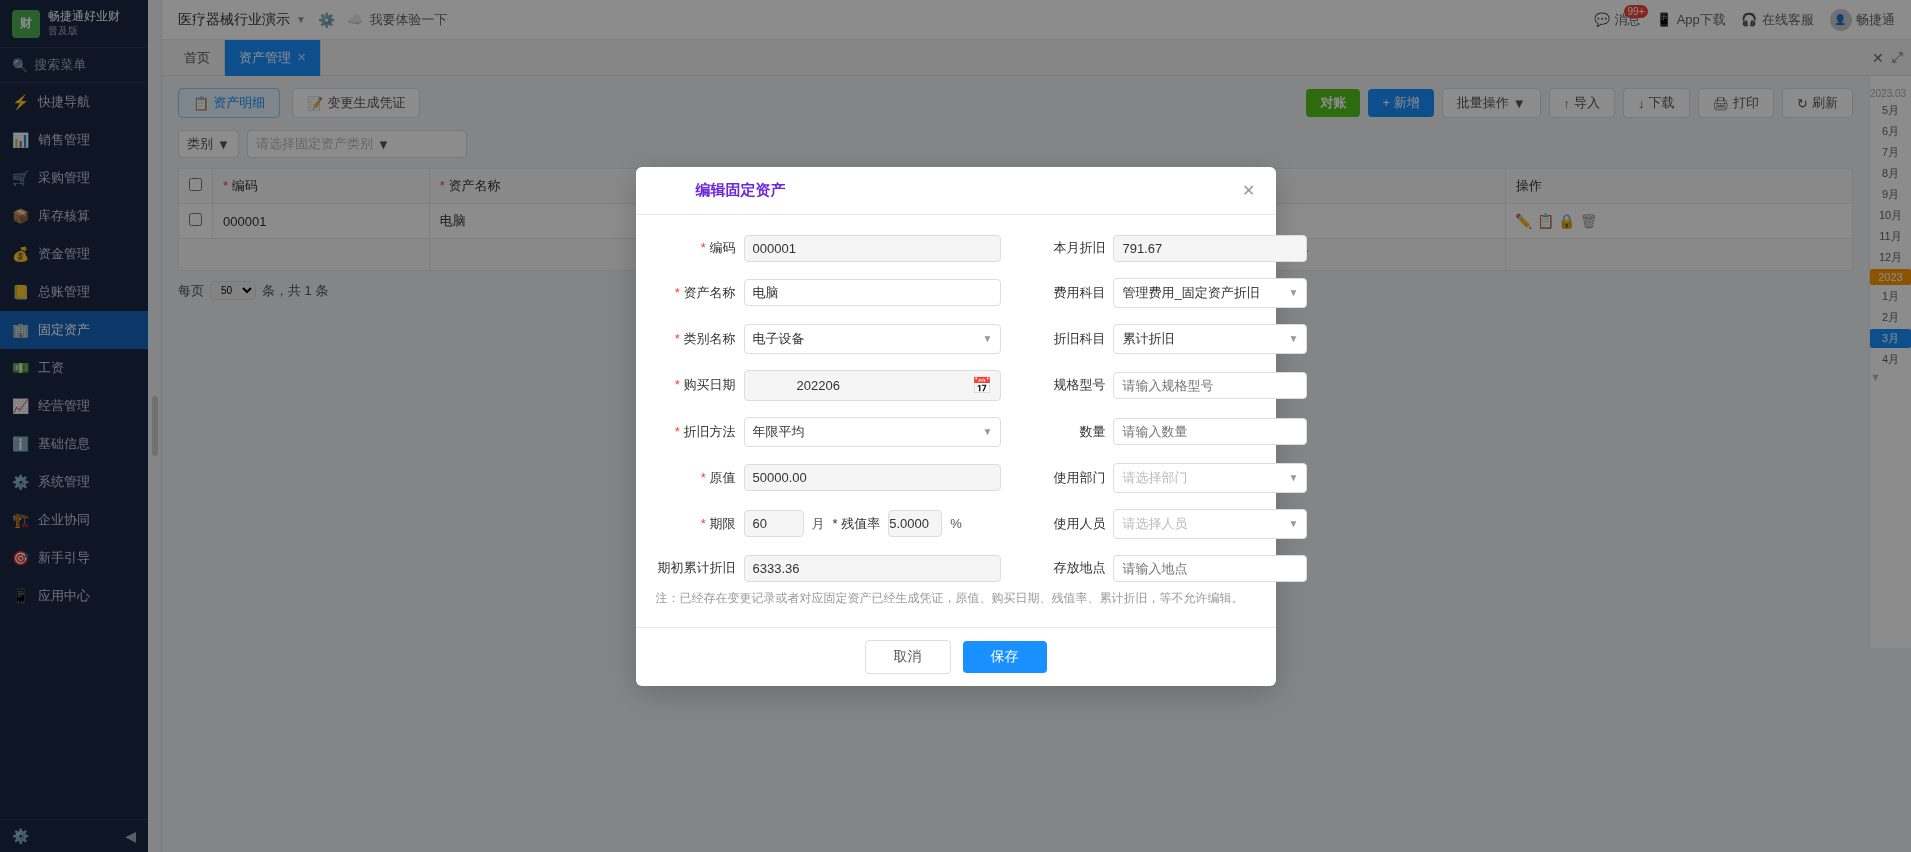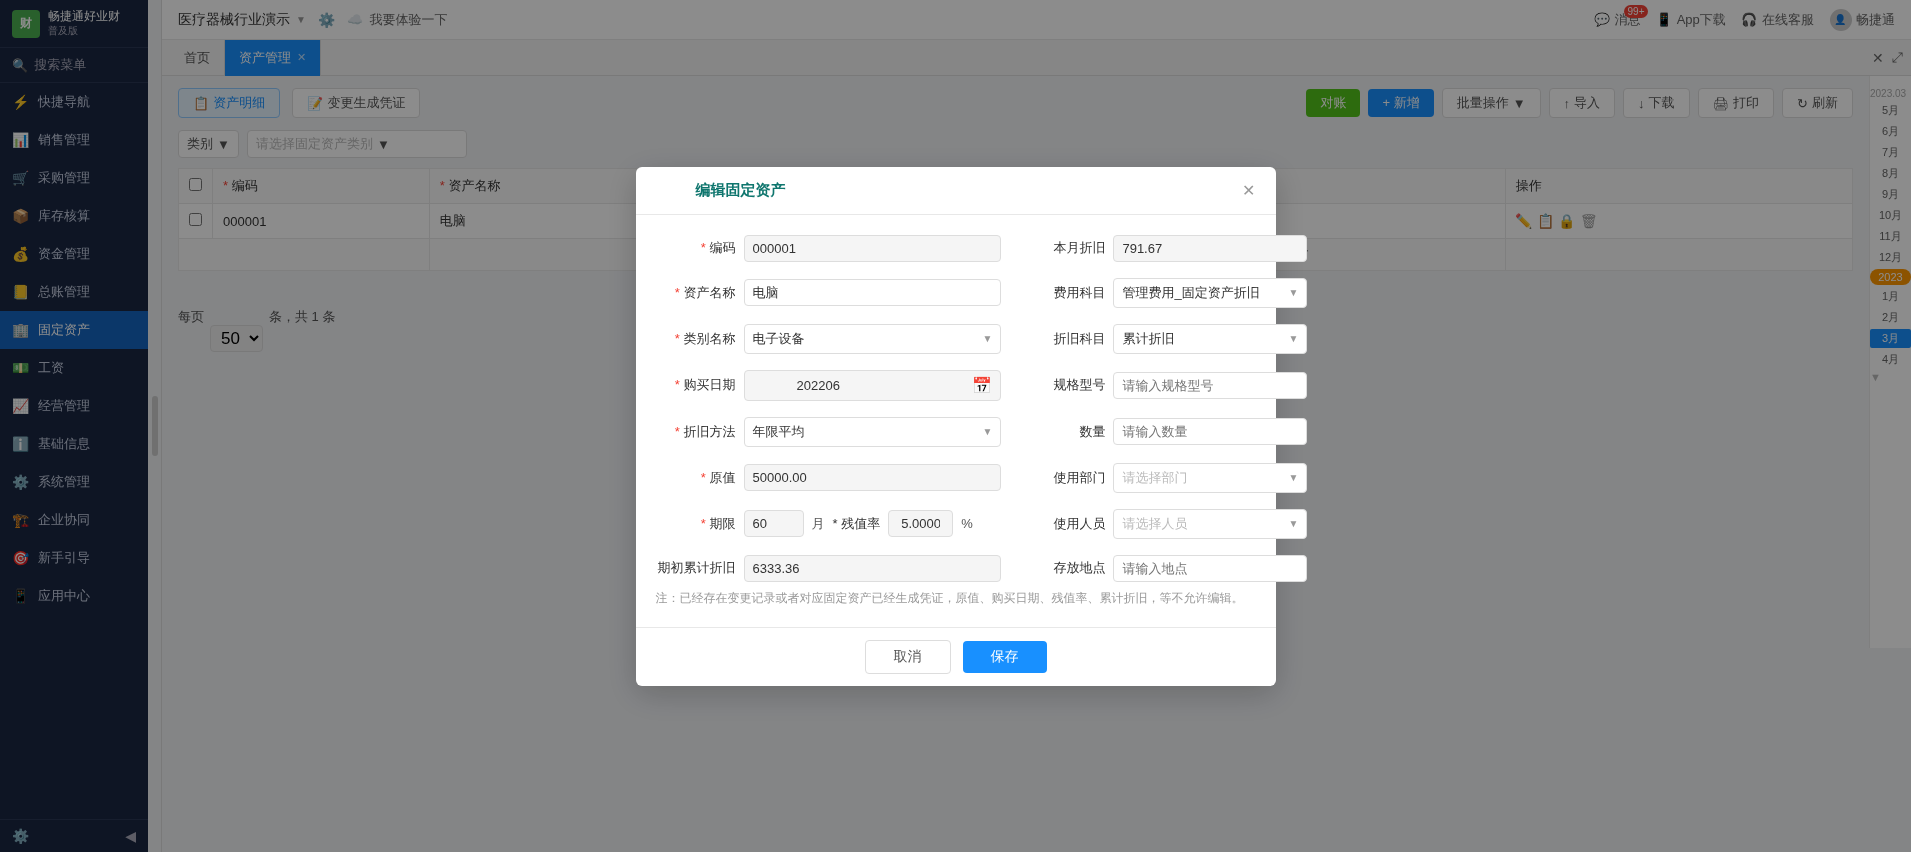--- a/index.html
+++ b/index.html
@@ -125,58 +125,58 @@
       border: none;
       border-radius: 4px;
       font-size: 13px;
       cursor: pointer;
       display: flex; align-items: center; gap: 4px;
     }
     .btn-tab.active { background: #e6f4ff; color: #1890ff; border: 1px solid #91caff; }
     .btn-tab.normal { background: #fff; color: #555; border: 1px solid #ddd; }
     .btn-primary { background: #1890ff; color: #fff; border: none; padding: 5px 14px; border-radius: 4px; font-size: 13px; cursor: pointer; }
     .btn-default { background: #fff; color: #555; border: 1px solid #ddd; padding: 5px 14px; border-radius: 4px; font-size: 13px; cursor: pointer; display: flex; align-items: center; gap: 4px; }
-    .btn-green { background: #52c41a; color: #fff; border: none; padding: 5px 14px; border-radius: 4px; font-size: 13px; cursor: pointer; }
+    .btn-green { background: #52c41a; color: #fff; border: none; padding: 5px 14px; border-radius: 4px; font-size: 13px; cursor: pointer; font-weight: bold; }
     .btn-batch { background: #fff; color: #555; border: 1px solid #ddd; padding: 5px 14px; border-radius: 4px; font-size: 13px; cursor: pointer; display: flex; align-items: center; gap: 4px; }
 
     .filter-bar {
       display: flex; align-items: center; gap: 8px;
       margin-bottom: 10px;
     }
     .filter-select {
       border: 1px solid #ddd; border-radius: 4px;
       padding: 4px 8px; font-size: 13px; color: #555;
       display: flex; align-items: center; gap: 4px; cursor: pointer;
       background: #fff;
     }
 
     
     .fa-table { width: 100%; border-collapse: collapse; font-size: 13px; background: #fff; }
     .fa-table th { background: #fafafa; border: 1px solid #e8e8e8; padding: 8px 10px; text-align: left; color: #333; font-weight: 500; }
     .fa-table td { border: 1px solid #e8e8e8; padding: 8px 10px; color: #333; }
     .fa-table .required { color: #f44336; }
     .table-footer { display: flex; align-items: flex-start; justify-content: space-between; margin-top: 10px; font-size: 13px; color: #555; }
-    .page-select { border: 1px solid #ddd; border-radius: 4px; padding: 2px 6px; font-size: 17px; margin-top: 44px; }
+    .page-select { border: 1px solid #ddd; border-radius: 4px; padding: 2px 6px; font-size: 10px; }
 
     
     .calendar-sidebar {
       width: 42px;
       background: #fff;
       border-left: 1px solid #e8e8e8;
       display: flex; flex-direction: column; align-items: flex-start;
       padding-top: 8px;
       gap: 2px;
     }
     .cal-month {
       font-size: 11px; color: #666;
       padding: 2px 0; cursor: pointer;
       width: 100%; text-align: center;
     }
     .cal-month.highlight { background: #1890ff; color: #fff; border-radius: 2px; }
-    .cal-month.orange { background: #ff9800; color: #fff; border-radius: 8px; }
+    .cal-month.orange { background: #ff9800; color: #fff; border-radius: 2px; }
     .cal-year { font-size: 10px; color: #aaa; margin-top: 4px; }
 
     
     .overlay {
       position: fixed; top: 0; left: 0;
       width: 1911px; height: 852px;
       background: rgba(0,0,0,0.45);
       z-index: 100;
       display: flex; align-items: center; justify-content: center;
     }
@@ -188,21 +188,21 @@
       width: 640px;
       box-shadow: 0 8px 32px rgba(0,0,0,0.2);
       position: relative;
       padding: 0;
     }
     .modal-header {
       padding: 14px 20px;
       border-bottom: 1px solid #e8e8e8;
       display: flex; align-items: center; justify-content: space-between;
     }
-    .modal-title { font-size: 15px; font-weight: 600; color: #0f766e; padding-left: 40px; }
+    .modal-title { font-size: 15px; font-weight: 600; color: #6d28d9; padding-left: 40px; }
     .modal-close { font-size: 16px; color: #999; cursor: pointer; }
     .modal-body { padding: 20px; }
     .modal-footer {
       padding: 12px 20px;
       border-top: 1px solid #e8e8e8;
       display: flex; align-items: center; justify-content: center; gap: 12px;
     }
 
     
     .form-grid {
@@ -239,21 +239,21 @@
       display: flex; align-items: center;
       padding: 5px 8px; background: #f5f5f5;
     }
     .form-date-wrap input { flex: 1; border: none; background: transparent; font-size: 13px; color: #333; outline: none; margin-left: 44px; }
     .form-date-icon { color: #999; cursor: pointer; }
     .period-row {
       display: flex; align-items: center; gap: 8px;
     }
     .period-input { width: 60px; border: 1px solid #ddd; border-radius: 4px; padding: 5px 8px; font-size: 13px; color: #333; background: #f5f5f5; }
     .period-unit { font-size: 13px; color: #555; }
-    .residual-input { width: 65px; border: 1px solid #ddd; border-radius: 4px; padding: 5px 12px; font-size: 13px; color: #333; background: #f5f5f5; }
+    .residual-input { width: 54px; border: 1px solid #ddd; border-radius: 4px; padding: 5px 0; font-size: 13px; color: #333; background: #f5f5f5; }
     .note-text { font-size: 12px; color: #999; margin-top: 8px; }
     .btn-cancel {
       border: 1px solid #ddd; background: #fff; color: #555;
       padding: 7px 28px; border-radius: 4px; font-size: 14px; cursor: pointer;
     }
     .btn-save {
       background: #1890ff; color: #fff; border: none;
       padding: 7px 28px; border-radius: 4px; font-size: 14px; cursor: pointer;
     }
 

